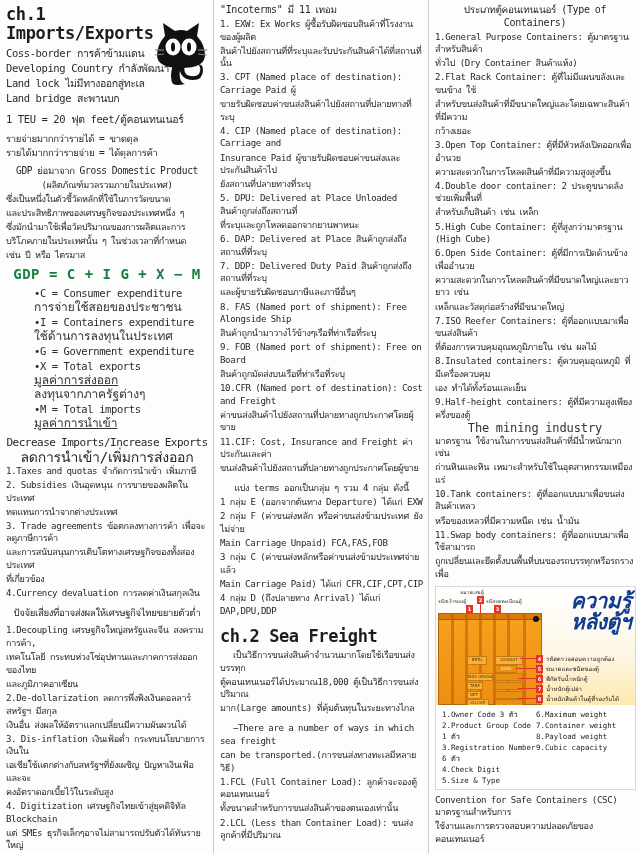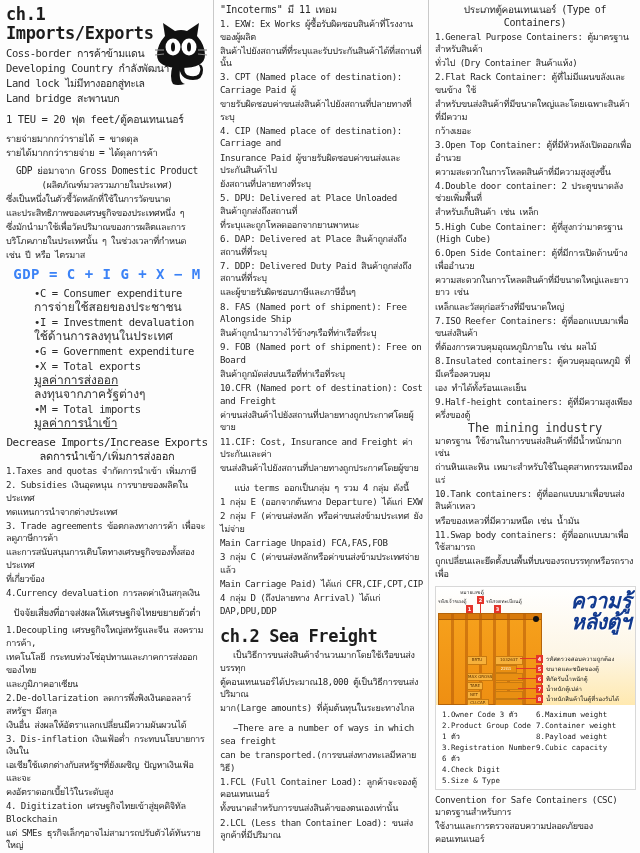--- a/index.html
+++ b/index.html
@@ -54,27 +54,27 @@
     font-family: "DejaVu Sans Mono", monospace;
     font-size: 9.1px;
     line-height: 12.6px;
     letter-spacing: -0.35px;
     color: #262626;
     margin: 0 0 1.5px 0;
     word-spacing: -0.5px;
   }
   .ctr      { text-align: center; }
   .ind      { text-indent: 13px; }
-  .thai     { font-size: 11px; letter-spacing: -0.2px; }
+  .thai     { font-size: 14px; letter-spacing: -0.2px; }
   .u        { text-decoration: underline; }
   .formula {
     font-family: "DejaVu Sans Mono", monospace;
     font-size: 14px;
     font-weight: bold;
-    color: #3b82f6;
+    color: #15803d;
     text-align: center;
     letter-spacing: 0.5px;
     margin: 4px 0 4px 0;
   }
   .bullet-line {
     font-family: "DejaVu Sans Mono", monospace;
     font-size: 10.5px;
     line-height: 14px;
     letter-spacing: -0.4px;
     margin: 0 0 1px 0;
@@ -250,21 +250,21 @@
     <div class="ln">ซึ่งมักนำมาใช้เพื่อวัดปริมาณของการผลิตและการ</div>
     <div class="ln">บริโภคภายในประเทศนั้น ๆ ในช่วงเวลาที่กำหนด</div>
     <div class="ln">เช่น ปี หรือ ไตรมาส</div>
     <div class="formula">GDP = C + I G + X − M</div>
 
     <div class="bullet-line">
       <span class="ir">•C = Consumer expenditure</span>
       <span class="ir sub">การจ่ายใช้สอยของประชาชน</span>
     </div>
     <div class="bullet-line">
-      <span class="ir">•I = Investment devaluation</span>
+      <span class="ir">•I = Containers expenditure</span>
       <span class="ir sub">ใช้ด้านการลงทุนในประเทศ</span>
     </div>
     <div class="bullet-line">
       <span class="ir">•G = Government expenditure</span>
     </div>
     <div class="bullet-line">
       <span class="ir">•X = Total exports</span>
       <span class="ir sub u">มูลค่าการส่งออก</span>
       <span class="ir sub">ลงทุนจากภาครัฐต่างๆ</span>
     </div>

